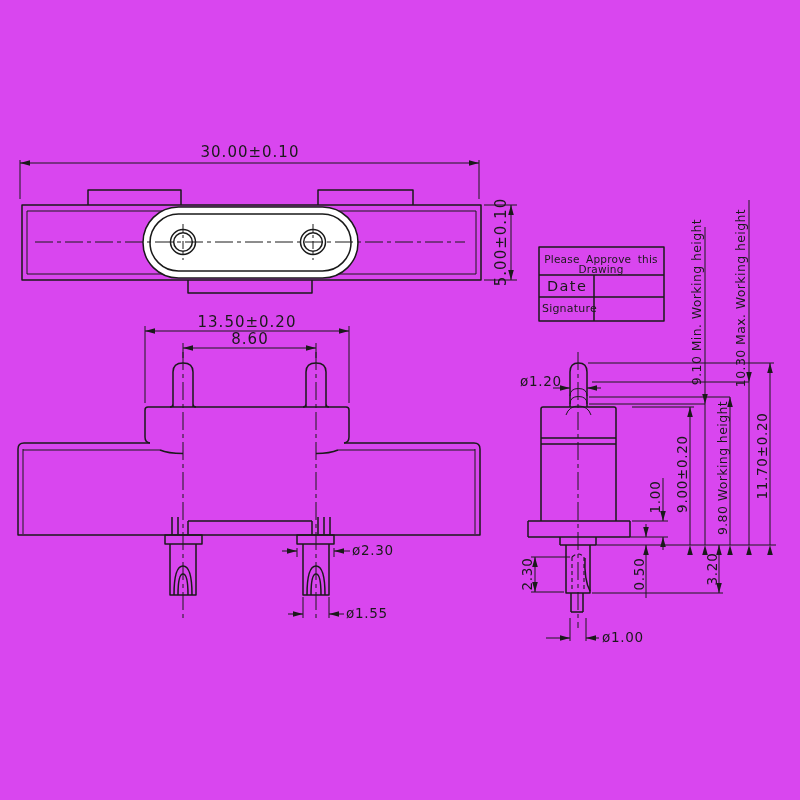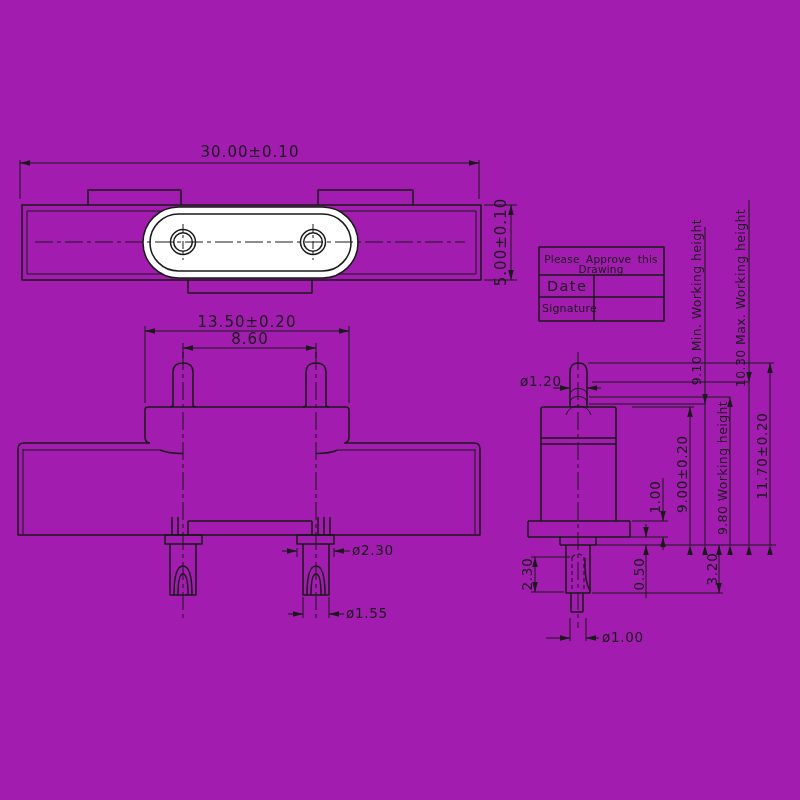--- a/index.html
+++ b/index.html
@@ -1,16 +1,16 @@
 <!DOCTYPE html>
 <html><head>
 <meta charset="utf-8">
 <style>
   html,body { margin:0; padding:0; background:#ffffff; }
-  .stage { position:relative; width:800px; height:800px; background:#a21caf; overflow:hidden; }
+  .stage { position:relative; width:800px; height:800px; background:#d946ef; overflow:hidden; }
   svg { display:block; }
   
   .o  { stroke:#1a1a1a; stroke-width:1.5; fill:none; stroke-linejoin:round; stroke-linecap:butt; }
   .ow { stroke:#1a1a1a; stroke-width:1.5; fill:#ffffff; stroke-linejoin:round; }
   .d  { stroke:#1a1a1a; stroke-width:1; fill:none; }
   .cl { stroke:#1a1a1a; stroke-width:1; fill:none; stroke-dasharray:18 4 4 4; }
   .hd { stroke:#1a1a1a; stroke-width:1.1; fill:none; stroke-dasharray:4 3; }
   .ar { fill:#1a1a1a; stroke:none; }
   
   text { font-family:"DejaVu Sans", sans-serif; fill:#1a1a1a; }

